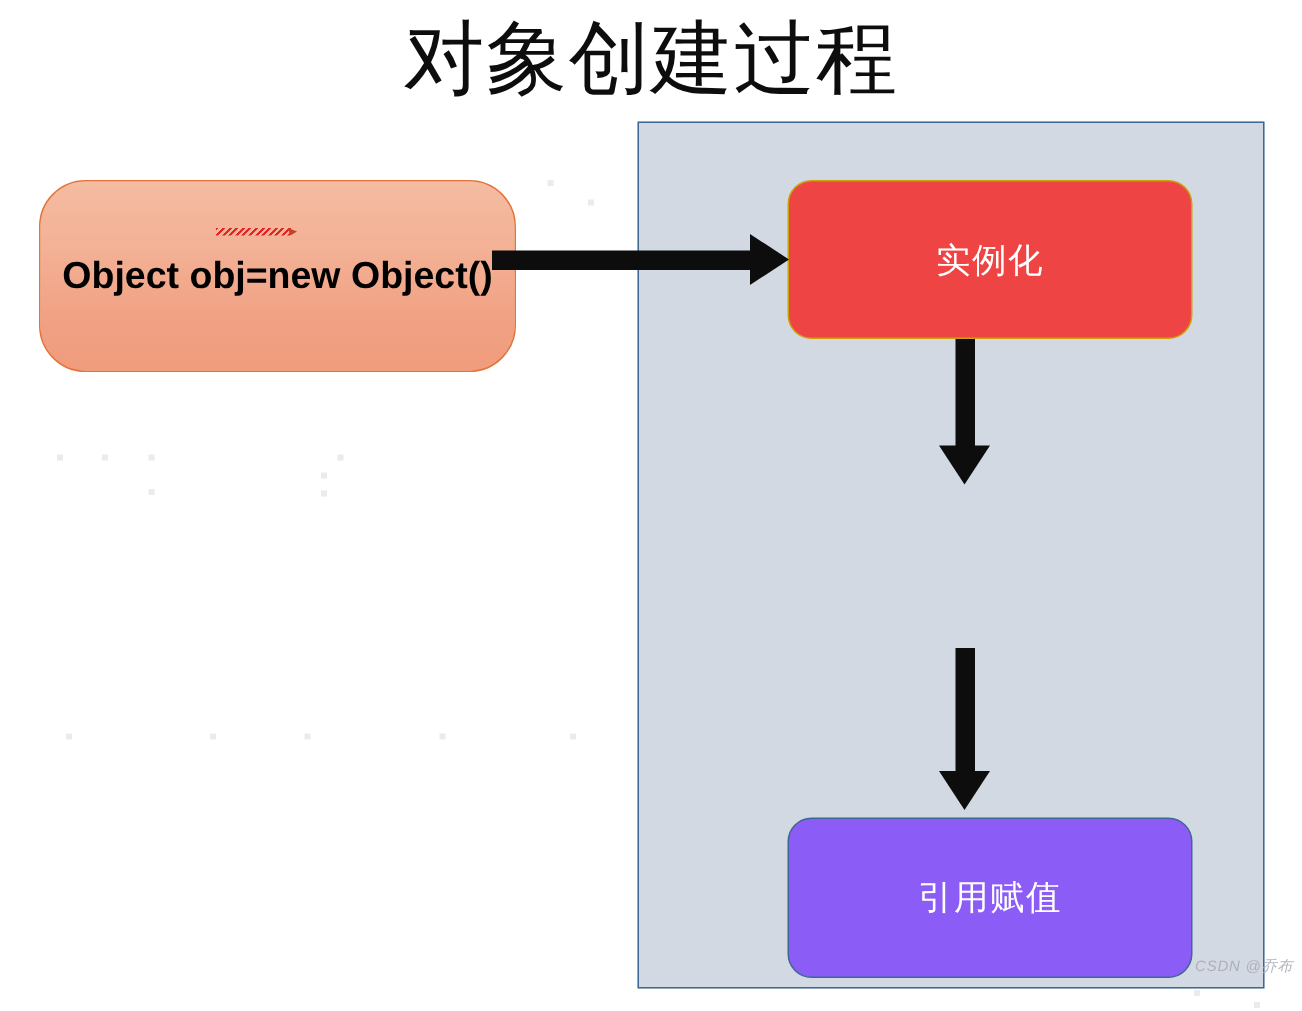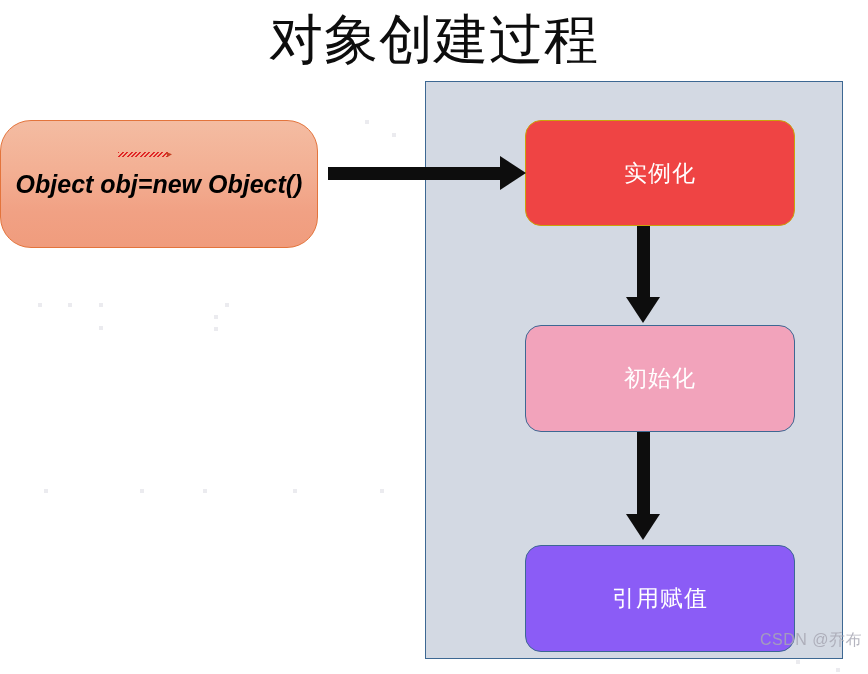--- a/index.html
+++ b/index.html
@@ -52,26 +52,25 @@
   .node {
     position:absolute;
     display:flex;
     align-items:center;
     justify-content:center;
     border-radius:16px;
     text-align:center;
   }
 
   #node-expr {
-    left:0; top:120px;
+    left:26px; top:120px;
     width:318px; height:128px;
     background:linear-gradient(180deg,#f4bca2 0%,#f3b094 38%,#f1a184 72%,#f09c7d 100%);
     border:1.5px solid #e3743c;
     border-radius:31px;
-    font-style:italic;
   }
   #node-expr .label {
     font-size:25px;
     font-weight:bold;
     color:#000000;
     letter-spacing:0px;
     white-space:nowrap;
     position:relative;
   }
   
@@ -152,25 +151,26 @@
   #arrow2-shaft { left:637px; top:226px; height:75px; }
   #arrow2-head  { left:626px; top:297px; }
 
   #arrow3-shaft { left:637px; top:432px; height:86px; }
   #arrow3-head  { left:626px; top:514px; }
 
   
   #watermark {
     position:absolute;
     right:6px; bottom:6px;
-    font-size:16px;
+    font-size:10px;
     color:#a8a8b4;
     letter-spacing:.5px;
     white-space:nowrap;
     opacity:.85;
+    font-style:italic;
   }
 </style>
 </head>
 <body>
 
 <div id="stage">
 
   <div class="dot" style="left:38px;  top:303px;"></div>
   <div class="dot" style="left:68px;  top:303px;"></div>
   <div class="dot" style="left:99px;  top:303px;"></div>
@@ -206,23 +206,20 @@
 
   <div id="node-expr" class="node">
     <span class="label">Object obj=new Object()</span>
     <span class="squiggle"></span>
   </div>
 
   <div id="node-instantiate" class="node">
     <span class="cn-label">实例化</span>
   </div>
 
-  <div id="node-initialize" class="node">
-    <span class="cn-label">初始化</span>
-  </div>
 
   <div id="node-assign" class="node">
     <span class="cn-label">引用赋值</span>
   </div>
 
   <div id="arrow1-shaft" class="arrow-h-shaft"></div>
   <div id="arrow1-head" class="arrow-h-head"></div>
 
   <div id="arrow2-shaft" class="arrow-v-shaft"></div>
   <div id="arrow2-head" class="arrow-v-head"></div>

